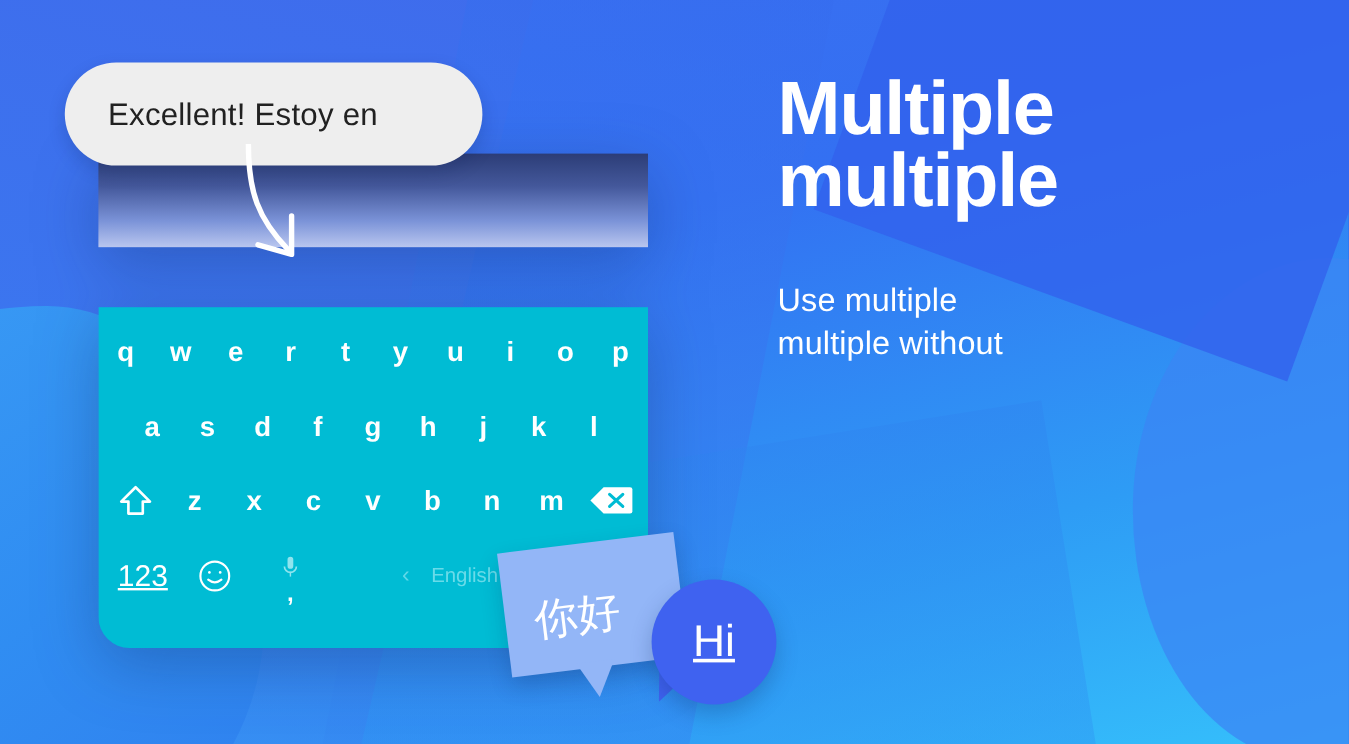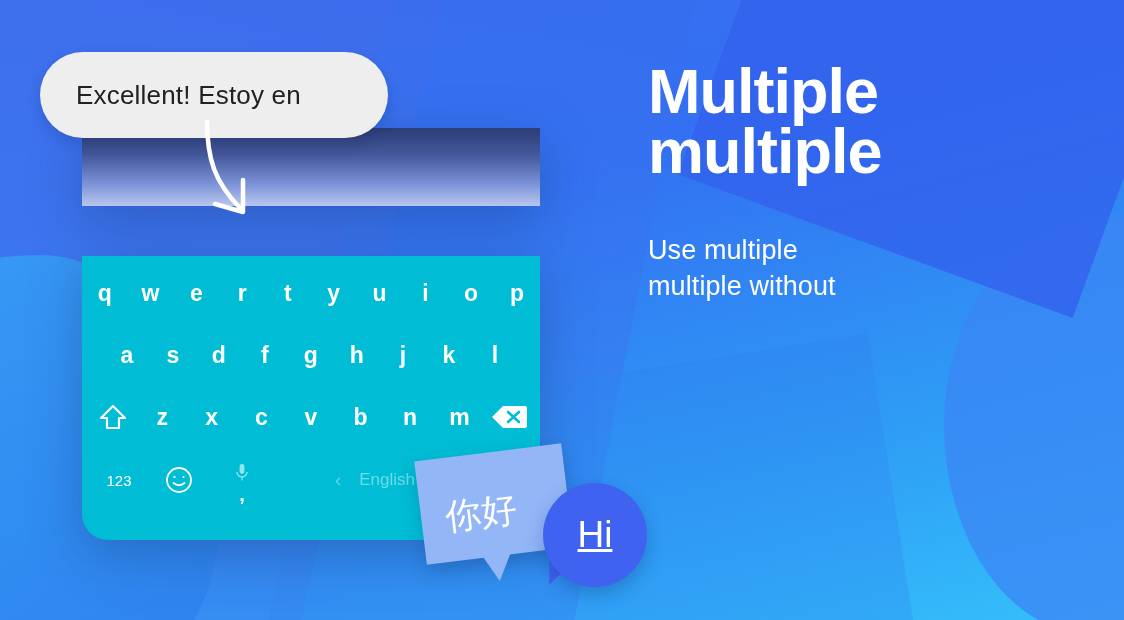--- a/index.html
+++ b/index.html
@@ -84,31 +84,31 @@
   .key{
     flex:1;text-align:center;color:#ffffff;font-size:23px;font-weight:bold;
     letter-spacing:.3px;
   }
   .krow.r2{padding:0 22px;}
   .krow.r3{padding:0 6px;}
   .key-icon{flex:1;display:flex;align-items:center;justify-content:center;}
   .key-icon svg{display:block;}
 
   .krow.r4{height:64px;padding:0 4px;align-items:center;}
-  .k123{width:66px;text-align:center;color:#fff;font-size:15px;}
+  .k123{width:66px;text-align:center;color:#fff;font-size:25px;text-decoration:underline;}
   .kemoji{width:54px;display:flex;align-items:center;justify-content:center;}
   .kmic{width:72px;display:flex;flex-direction:column;align-items:center;justify-content:center;gap:2px;}
   .kmic .comma{color:#fff;font-size:20px;font-weight:bold;line-height:6px;}
   .kspace{flex:1;display:flex;align-items:center;justify-content:center;gap:18px;}
   .kspace .arrow{color:#5fd8e8;font-size:19px;}
   .kspace .lang{color:#69dbe9;font-size:17px;}
 
   
   .callout{
-    position:absolute;left:40px;top:52px;width:348px;height:86px;
+    position:absolute;left:54px;top:52px;width:348px;height:86px;
     background:#eeeeee;border-radius:43px;
     display:flex;align-items:center;padding-left:36px;
     box-sizing:border-box;
     box-shadow:0 6px 14px rgba(10,30,80,.18);
   }
   .callout-text{font-size:26px;color:#212121;letter-spacing:.2px;}
   .callout-arrow{position:absolute;left:185px;top:120px;width:90px;height:110px;}
 
   
   .bubble-cn{

